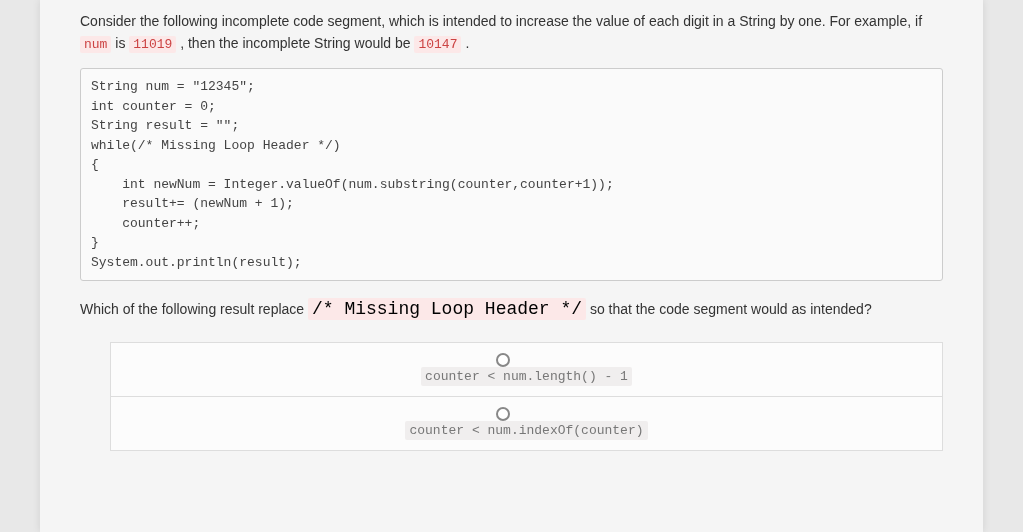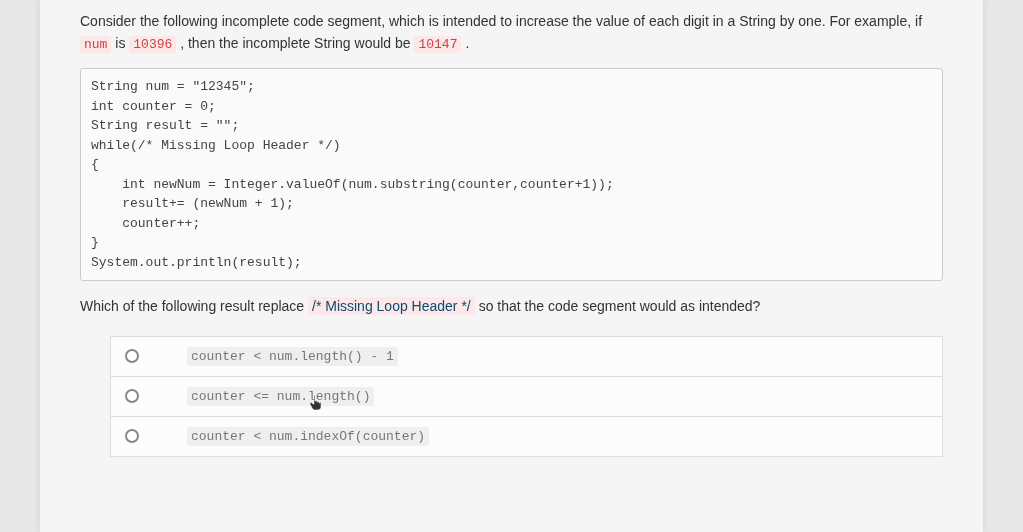--- a/index.html
+++ b/index.html
@@ -60,20 +60,21 @@
     }
     .option-row {
       display: flex;
       align-items: center;
       border: 1px solid #ddd;
       border-top: none;
       padding: 10px 14px;
       background: #fcfcfc;
       cursor: pointer;
       position: relative;
+      flex-direction: column;
     }
     .option-row:first-child {
       border-top: 1px solid #ddd;
     }
     .radio {
       width: 14px;
       height: 14px;
       border: 2px solid #888;
       border-radius: 50%;
       margin-right: 48px;
@@ -82,46 +83,46 @@
     }
     .option-code {
       font-family: 'Courier New', Courier, monospace;
       font-size: 13px;
       color: #777;
       background: #f0eeee;
       padding: 2px 4px;
       border-radius: 2px;
     }
     .inline-code-comment {
-      font-family: Liberation Sans, sans-serif;
+      font-family: Liberation Mono, monospace;
       background: #fce8e8;
-      color: #0c4a6e;
+      color: #000000;
       padding: 1px 4px;
       border-radius: 2px;
-      font-size: 14px;
+      font-size: 18px;
     }
     .cursor-hand {
       position: absolute;
       left: 198px;
       top: 18px;
       font-size: 14px;
       color: #333;
       pointer-events: none;
     }
   </style>
 </head>
 <body>
 
 <div class="page">
 
   <p class="question-intro">
     <span>Consider the following incomplete code segment, which is intended to increase the value of each digit in a String by one. For example, if </span>
     <span class="inline-code">num</span>
     <span> is </span>
-    <span class="inline-code">10396</span>
+    <span class="inline-code">11019</span>
     <span> , then the incomplete String would be </span>
     <span class="inline-code">10147</span>
     <span> .</span>
   </p>
 
   <div class="code-block">String num = "12345";
 int counter = 0;
 String result = "";
 while(/* Missing Loop Header */)
 {
@@ -137,29 +138,20 @@
     <span> so that the code segment would as intended?</span>
   </p>
 
   <div class="options">
 
     <div class="option-row">
       <div class="radio"></div>
       <span class="option-code">counter &lt; num.length() - 1</span>
     </div>
 
-    <div class="option-row">
-      <div class="radio"></div>
-      <span class="option-code">counter &lt;= num.length()</span>
-      <span class="cursor-hand">
-        <svg width="14" height="16" viewBox="0 0 14 16">
-            <path d="M5 1 C5 0 6 0 6 1 L6 6 L7 6 C7 5 8 5 8 6 L8 7 L9 7 C9 6 10 6 10 7 L10 8 L11 8 C11 7 12 7 12 8 L12 12 C12 14 10 15 8 15 L6 15 C4 15 3 13 2 11 L1 9 C1 8 2 7 3 8 L4 9 L5 9 Z" fill="#333" stroke="#fff" stroke-width="0.5"></path>
-          </svg>
-      </span>
-    </div>
 
 
 
     <div class="option-row">
       <div class="radio"></div>
       <span class="option-code">counter &lt; num.indexOf(counter)</span>
     </div>
 
   </div>
 

